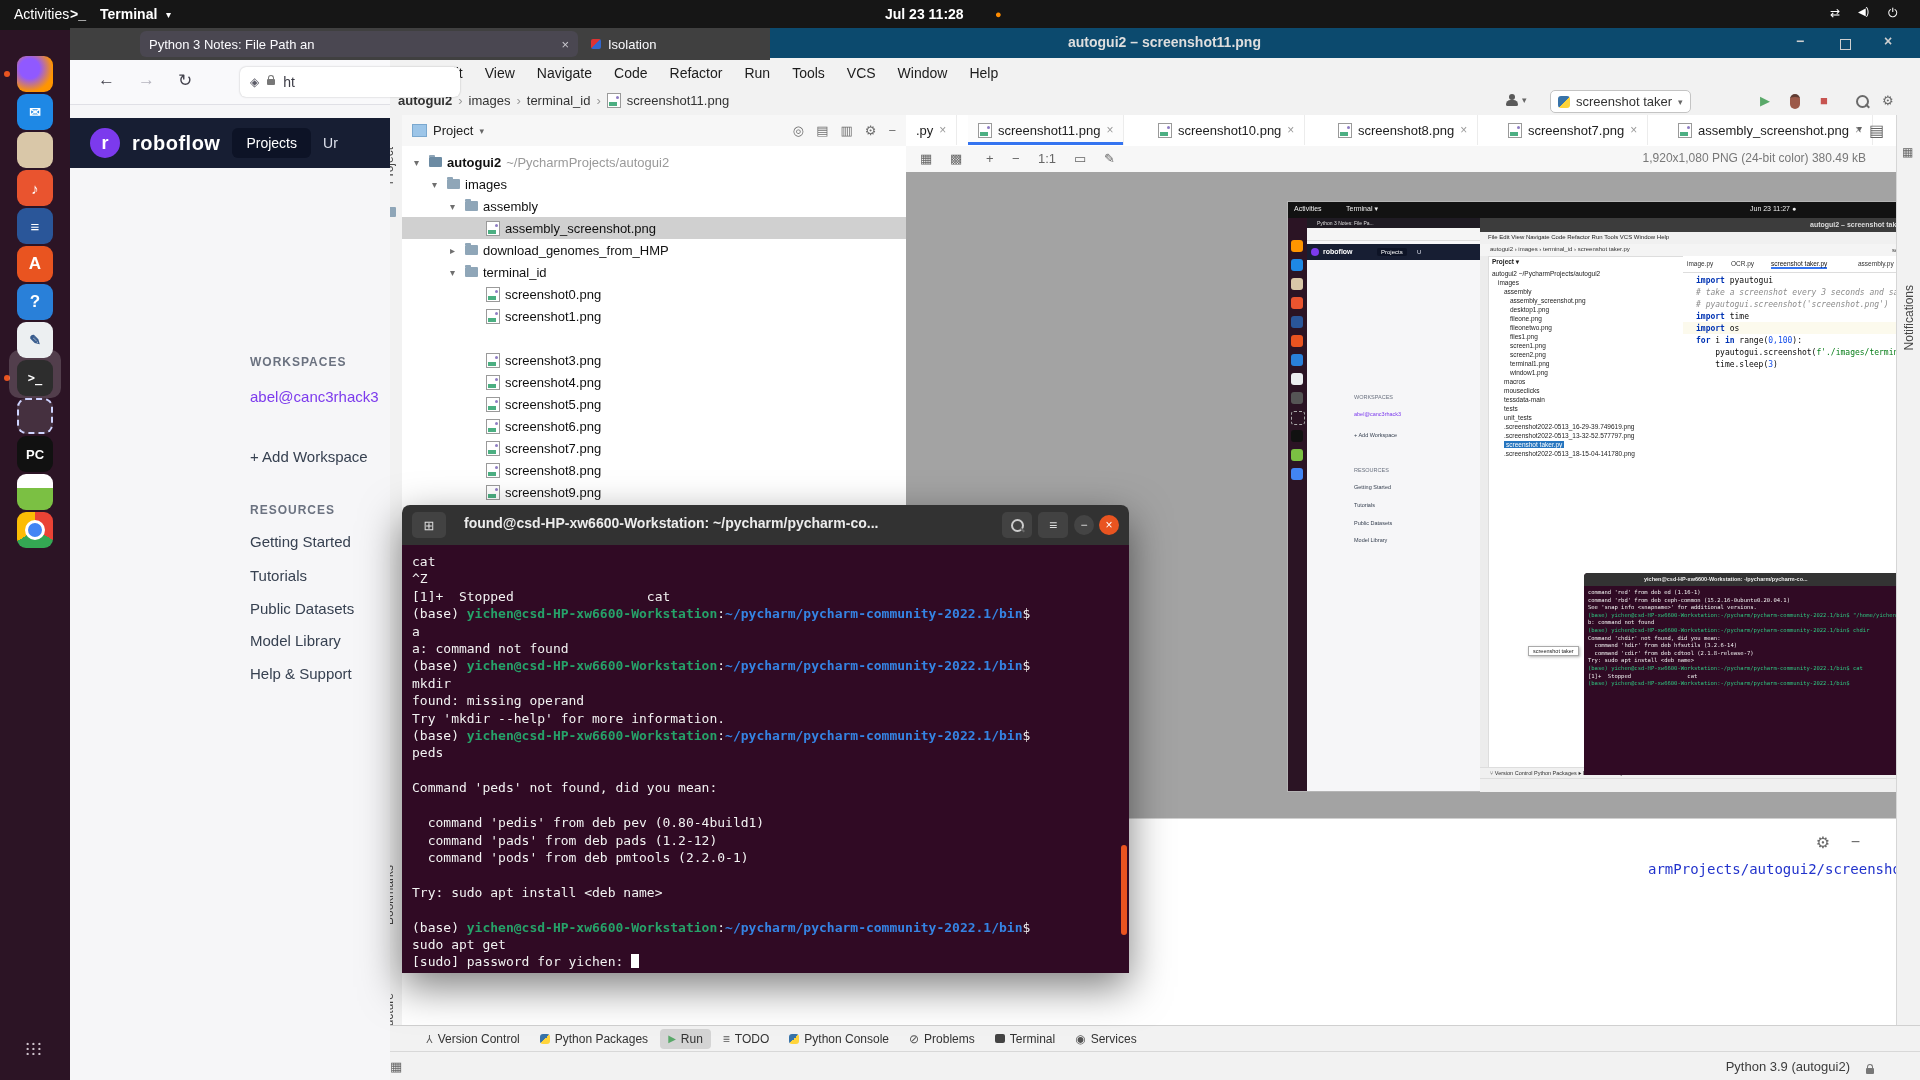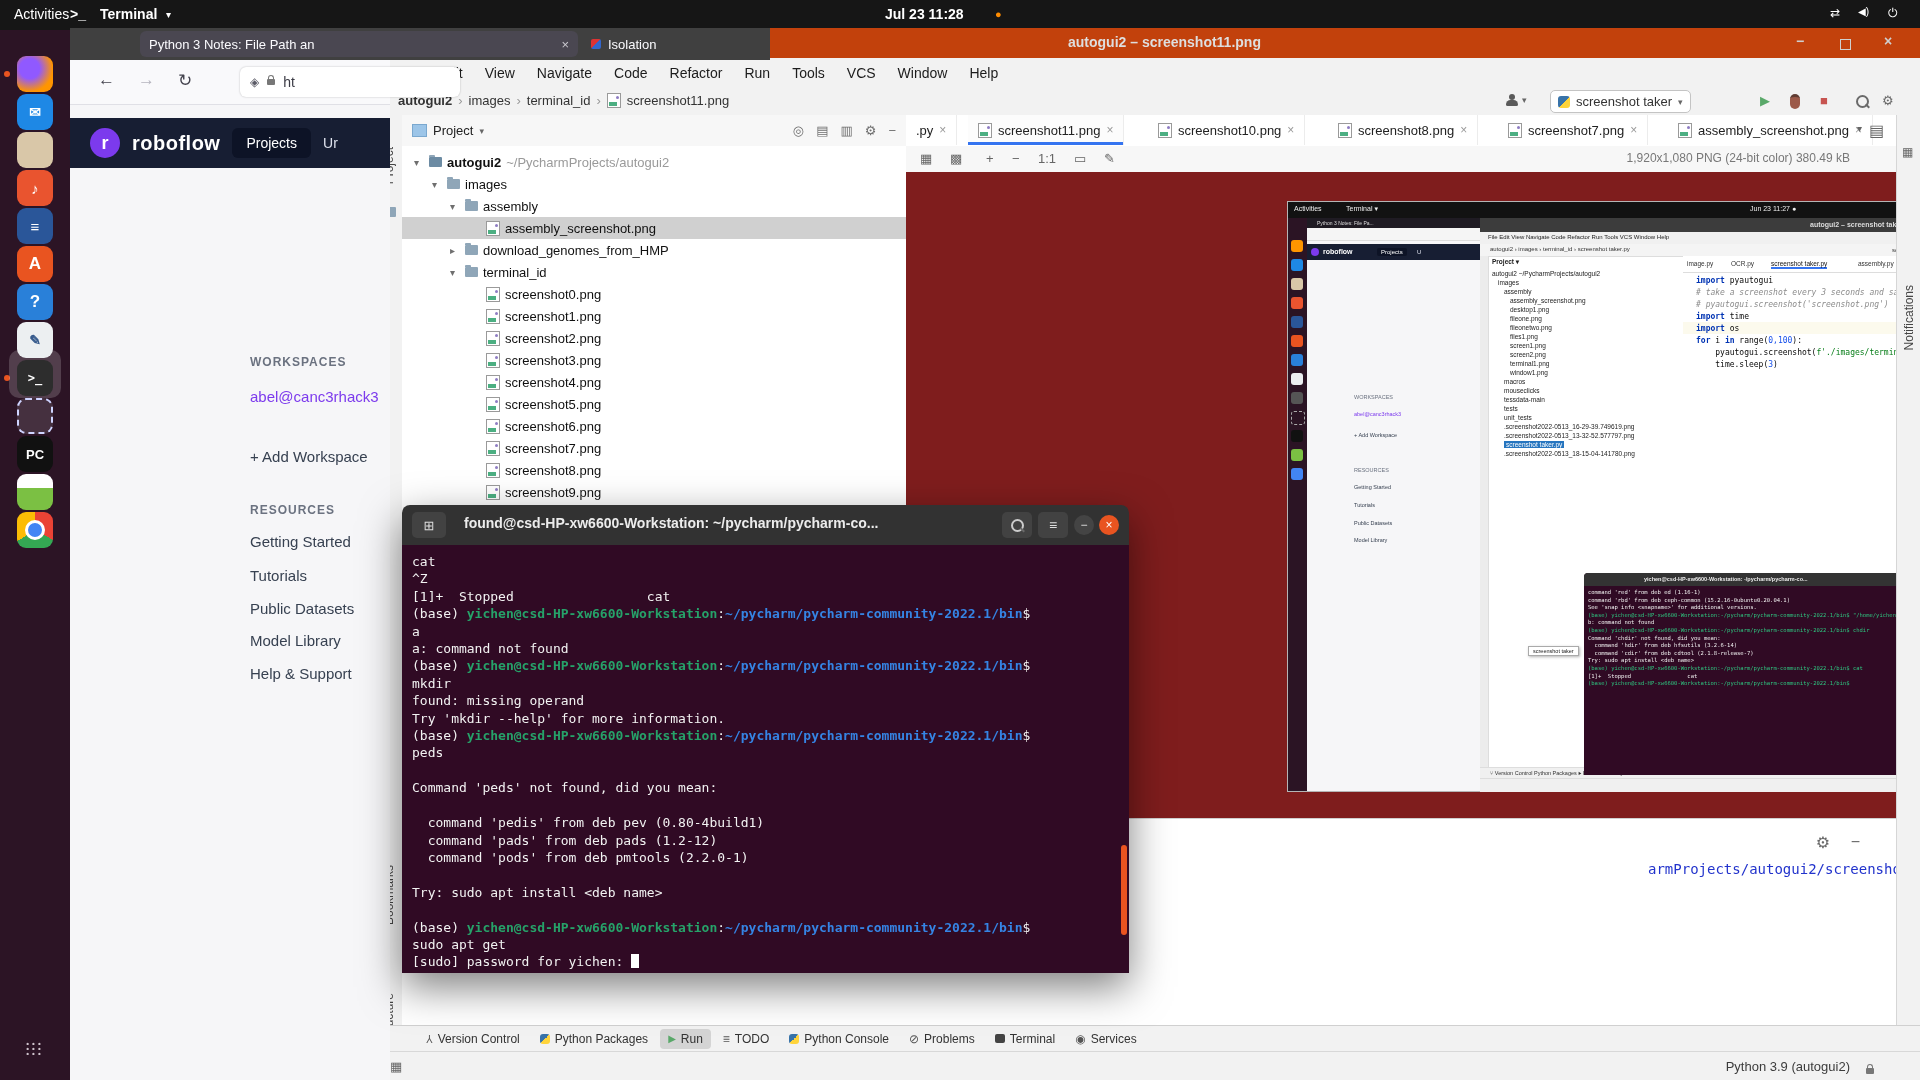--- a/index.html
+++ b/index.html
@@ -24,21 +24,21 @@
   #rfhead{position:absolute;left:0;top:58px;width:320px;height:50px;background:#171e33;display:flex;align-items:center;gap:12px;padding-left:20px;box-sizing:border-box}
   .rflogo{width:30px;height:30px;border-radius:50%;background:#7c3aed;color:#fff;display:flex;align-items:center;justify-content:center;font-weight:bold;font-size:18px}
   .rfbrand{color:#fff;font-weight:bold;font-size:20px;letter-spacing:.5px}
   .rfpill{background:#0d1326;color:#fff;font-size:14px;padding:7px 14px;border-radius:6px}
   .rfnav2{color:#dfe3ee;font-size:14px}
   .rfh{position:absolute;left:180px;color:#6b7280;font-size:12px;letter-spacing:1px;font-weight:bold}
   .rfl{position:absolute;left:180px;color:#374151;font-size:15px}
   .rfpurple{color:#7c3aed}
   
   #pyc{left:378px;top:28px;width:1542px;height:1052px;background:#f7f7f7;z-index:10}
-  #pyctitle{position:absolute;left:0;top:0;width:1542px;height:30px;background:#c2410c;color:#dedede;font-size:14px;font-weight:bold}
+  #pyctitle{position:absolute;left:0;top:0;width:1542px;height:30px;background:#0c4a6e;color:#dedede;font-size:14px;font-weight:bold}
   #pycmenu{position:absolute;left:0;top:30px;width:1542px;height:30px;background:#f2f2f2;display:flex;align-items:center;gap:22px;padding-left:16px;font-size:14px;color:#1c1c1c;box-sizing:border-box}
   #pycnav{position:absolute;left:0;top:60px;width:1542px;height:27px;background:#f2f2f2;border-bottom:1px solid #d6d6d6;font-size:13px;color:#333}
   .crumb{display:flex;align-items:center;gap:6px;position:absolute;left:20px;top:5px}
   .sep{color:#9a9a9a}
   .runbox{position:absolute;left:1172px;top:2px;height:21px;border:1px solid #c4c4c4;border-radius:5px;background:#fff;display:flex;align-items:center;gap:6px;padding:0 7px;font-size:13px;color:#333}
   .pyico{display:inline-block;width:12px;height:12px;border-radius:3px;background:linear-gradient(135deg,#3873a9 50%,#ffd43b 50%)}
   .ico-user{display:inline-block;width:12px;height:12px;position:relative}
   .ico-user:before{content:"";position:absolute;left:3px;top:0;width:6px;height:6px;border-radius:50%;background:#5a5a5a}
   .ico-user:after{content:"";position:absolute;left:0;top:6px;width:12px;height:6px;border-radius:6px 6px 2px 2px;background:#5a5a5a}
   .lens{display:inline-block;width:9px;height:9px;border:2px solid #6a6a6a;border-radius:50%;position:relative}
@@ -58,22 +58,22 @@
   .imgico{display:inline-block;width:12px;height:13px;background:#fff;border:1px solid #9a9a9a;position:relative}
   .imgico:before{content:"";position:absolute;left:1px;bottom:1px;width:8px;height:4px;background:#4caf82}
   .imgico:after{content:"";position:absolute;right:1px;top:2px;width:3px;height:3px;border-radius:50%;background:#8e7cc3}
   .hint{color:#9a9a9a}
   
   #edtabs{position:absolute;left:528px;top:87px;width:990px;height:31px;background:#fff;border-bottom:1px solid #d6d6d6}
   .etab{position:absolute;top:0;height:30px;display:flex;align-items:center;gap:6px;padding:0 10px;font-size:13px;color:#222;border-right:1px solid #ececec}
   .etab.active{box-shadow:inset 0 -3px 0 #3574f0;background:#fcfcfc}
   .tclose{color:#9a9a9a;font-size:12px}
   #imgbar{position:absolute;left:528px;top:118px;width:990px;height:26px;background:#f7f7f7;border-bottom:1px solid #dedede;font-size:13px;color:#666}
-  #imginfo{position:absolute;right:46px;top:5px;font-size:12px;color:#787878}
-  #canvas{position:absolute;left:528px;top:144px;width:990px;height:646px;background:#7f1d1d}
+  #imginfo{position:absolute;right:30px;top:5px;font-size:12px;color:#787878}
+  #canvas{position:absolute;left:528px;top:144px;width:990px;height:646px;background:#a3a3a3}
   #runpanel{position:absolute;left:528px;top:790px;width:990px;height:235px;background:#fff;border-top:1px solid #d0d0d0}
   #rstripe{position:absolute;left:1518px;top:87px;width:24px;height:938px;background:#f2f2f2;border-left:1px solid #d6d6d6}
   
   #botbar{position:absolute;left:0;top:997px;width:1542px;height:26px;background:#f2f2f2;border-top:1px solid #d0d0d0;display:flex;align-items:center;gap:4px;padding-left:40px;font-size:12px;color:#333;box-sizing:border-box}
   .bitem{display:flex;align-items:center;gap:5px;padding:3px 8px;border-radius:4px}
   .bitem.active{background:#d4d4d4}
   #statbar{position:absolute;left:0;top:1023px;width:1542px;height:29px;background:#f2f2f2;border-top:1px solid #d8d8d8;font-size:13px;color:#3c3c3c}
   .minilock{display:inline-block;width:8px;height:6px;background:#777;position:relative;border-radius:1px}
   .minilock:before{content:"";position:absolute;left:1px;top:-4px;width:4px;height:4px;border:1px solid #777;border-bottom:none;border-radius:3px 3px 0 0}
   .csq{display:inline-block;width:9px;height:9px;border:1px solid #cfcfcf}
@@ -267,24 +267,20 @@
           <span class="fo"></span>
           <span>terminal_id</span>
         </div>
       <div class="trow" style="top:168px;padding-left:84px">
           <span class="imgico"></span>
           <span>screenshot0.png</span>
         </div>
       <div class="trow" style="top:190px;padding-left:84px">
           <span class="imgico"></span>
           <span>screenshot1.png</span>
-        </div>
-      <div class="trow" style="top:212px;padding-left:84px">
-          <span class="imgico"></span>
-          <span>screenshot2.png</span>
         </div>
       <div class="trow" style="top:234px;padding-left:84px">
           <span class="imgico"></span>
           <span>screenshot3.png</span>
         </div>
       <div class="trow" style="top:256px;padding-left:84px">
           <span class="imgico"></span>
           <span>screenshot4.png</span>
         </div>
       <div class="trow" style="top:278px;padding-left:84px">

